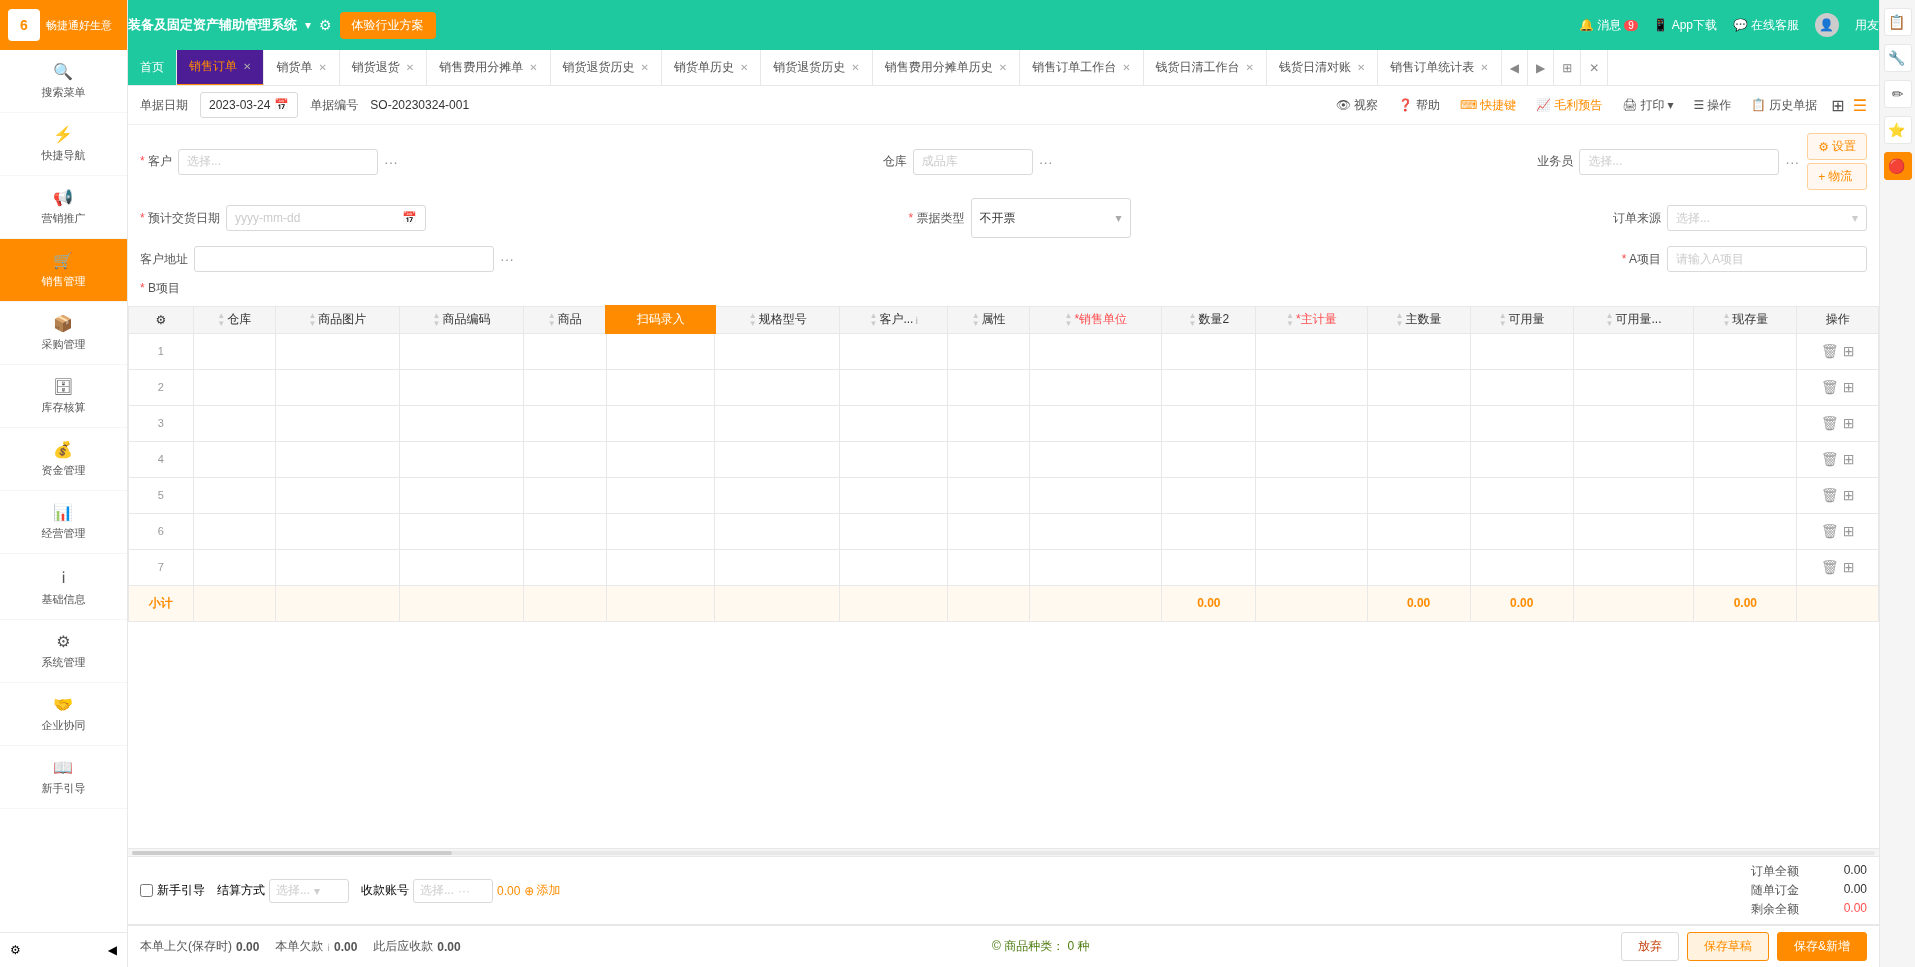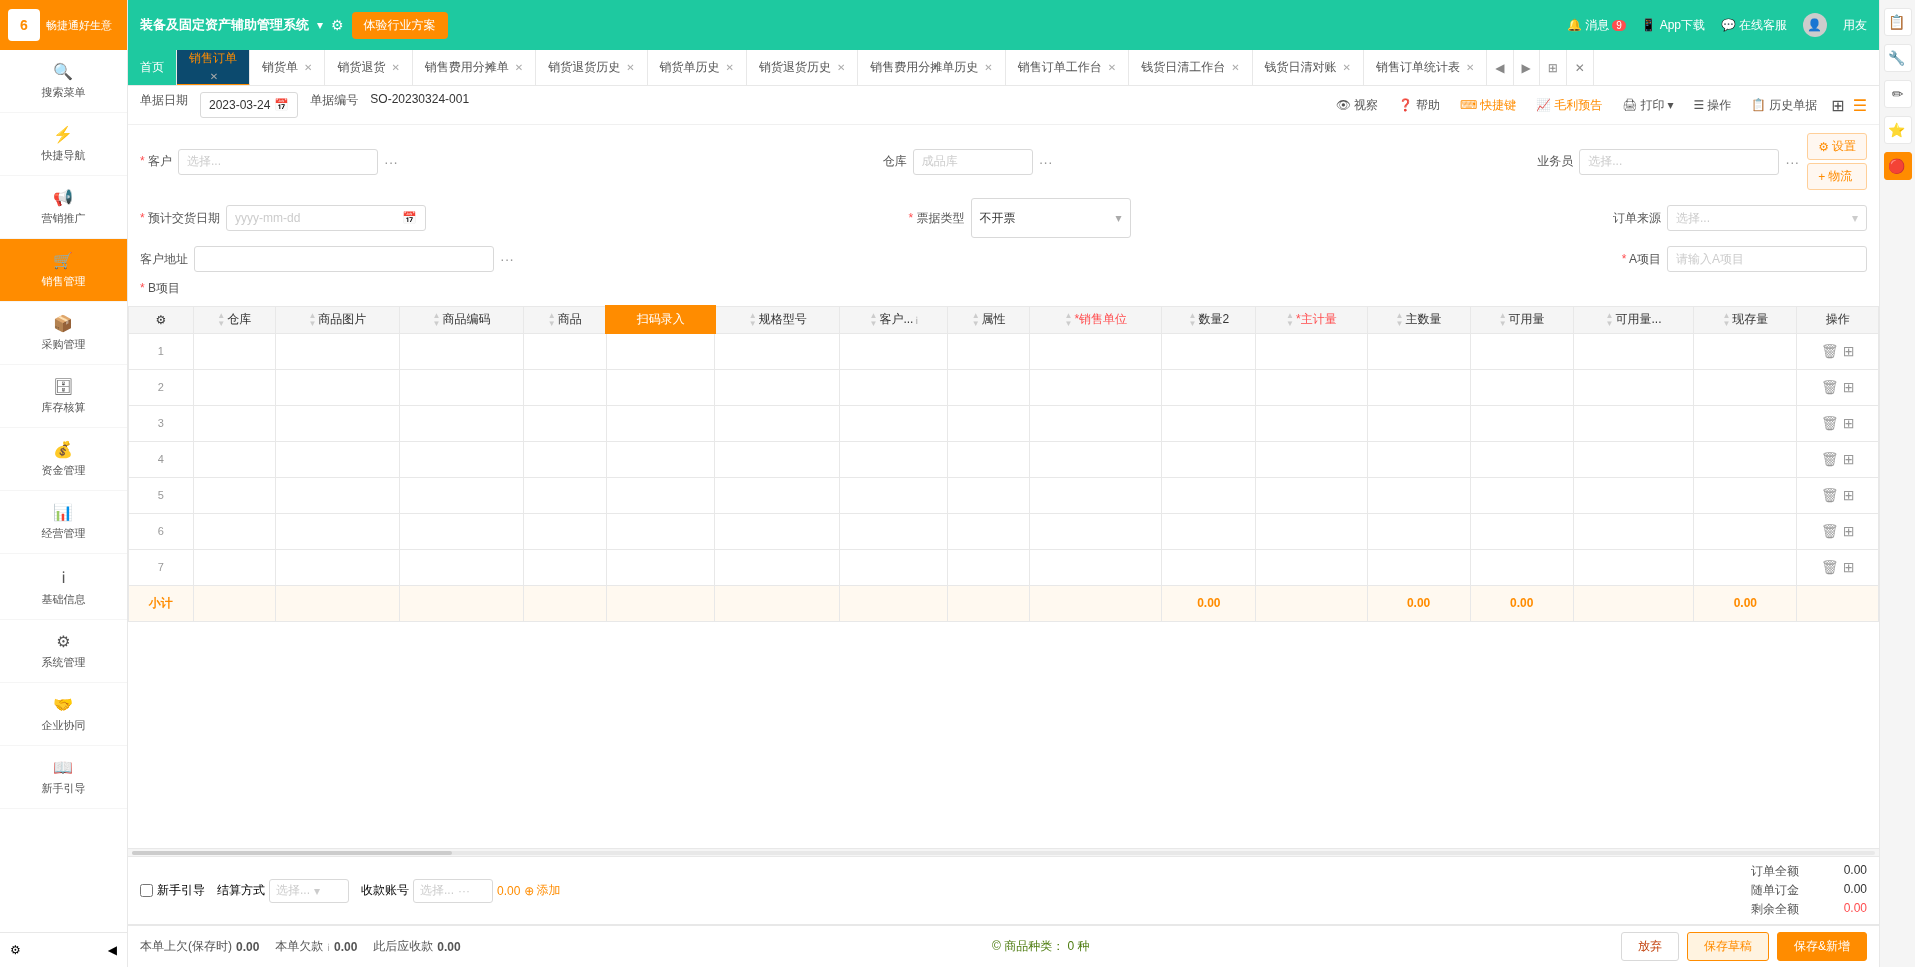--- a/index.html
+++ b/index.html
@@ -15,44 +15,44 @@
     .sidebar-item { display: flex; flex-direction: column; align-items: center; padding: 12px 8px; cursor: pointer; color: #555; border-bottom: 1px solid #f5f5f5; }
     .sidebar-item.active { background: #ff8c00; color: #fff; }
     .sidebar-item .s-icon { font-size: 16px; margin-bottom: 4px; }
     .sidebar-item .s-label { font-size: 11px; text-align: center; }
     .sidebar-bottom { padding: 10px; display: flex; justify-content: space-between; align-items: center; border-top: 1px solid #e8e8e8; }
 
     
     .main { flex: 1; display: flex; flex-direction: column; height: 967px; overflow: hidden; }
 
     
-    .topbar { background: #1ec9a0; height: 50px; display: flex; align-items: center; padding: 0 12px; justify-content: space-between; flex-shrink: 0; }
+    .topbar { background: #1ec9a0; height: 50px; display: flex; align-items: center; padding: 0 0; justify-content: space-between; flex-shrink: 0; }
     .topbar-left { display: flex; align-items: center; gap: 8px; }
     .system-name { color: #fff; font-size: 13px; font-weight: bold; }
     .topbar-btn { background: #ff8c00; color: #fff; border: none; border-radius: 4px; padding: 5px 12px; cursor: pointer; font-size: 12px; }
     .topbar-right { display: flex; align-items: center; gap: 16px; color: #fff; font-size: 12px; }
     .topbar-right span { cursor: pointer; display: flex; align-items: center; gap: 3px; }
     .notif-badge { background: #ff4d4f; color: #fff; border-radius: 10px; padding: 0 4px; font-size: 10px; }
 
     
     .tabbar { background: #fff; border-bottom: 1px solid #e8e8e8; display: flex; align-items: center; height: 36px; overflow: hidden; flex-shrink: 0; }
     .tab-item { padding: 0 12px; height: 36px; display: flex; align-items: center; gap: 4px; cursor: pointer; color: #555; border-right: 1px solid #e8e8e8; white-space: nowrap; font-size: 12px; }
-    .tab-item.active { background: #0c4a6e; color: #ff8c00; border-bottom: 2px solid #ff8c00; flex-direction: column; }
+    .tab-item.active { background: #4c1d95; color: #ff8c00; border-bottom: 2px solid #ff8c00; }
     .tab-item.home { background: #1ec9a0; color: #fff; }
     .tab-close { color: #aaa; font-size: 10px; margin-left: 2px; }
     .tab-nav-btn { padding: 0 8px; color: #888; cursor: pointer; border-right: 1px solid #e8e8e8; height: 36px; display: flex; align-items: center; }
 
     
     .content { flex: 1; background: #f0f2f5; overflow: hidden; display: flex; flex-direction: column; }
 
     
     .form-area { background: #fff; margin: 0; padding: 0; flex-shrink: 0; }
 
     
-    .toolbar-row { display: flex; padding: 6px 12px; gap: 12px; border-bottom: 1px solid #f0f0f0; }
+    .toolbar-row { display: flex; align-items: center; padding: 6px 12px; gap: 12px; border-bottom: 1px solid #f0f0f0; }
     .toolbar-label { color: #555; font-size: 12px; }
     .toolbar-value { color: #333; font-size: 12px; }
     .toolbar-right { margin-left: auto; display: flex; align-items: center; gap: 8px; }
     .toolbar-btn { display: flex; align-items: center; gap: 3px; cursor: pointer; color: #555; font-size: 12px; padding: 2px 6px; }
     .toolbar-btn.orange { color: #ff8c00; }
 
     
     .form-fields { padding: 8px 12px; display: flex; flex-direction: column; gap: 8px; }
     .form-row { display: flex; align-items: center; gap: 8px; }
     .field-group { display: flex; align-items: center; gap: 6px; min-width: 0; }

